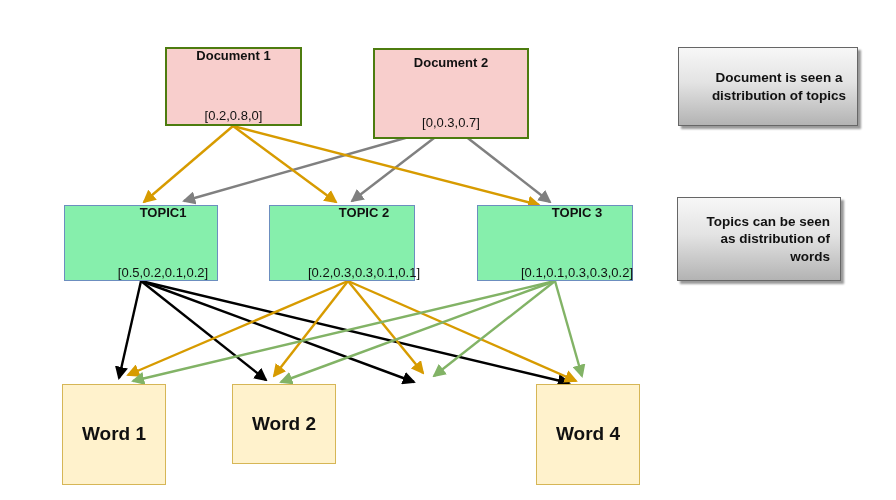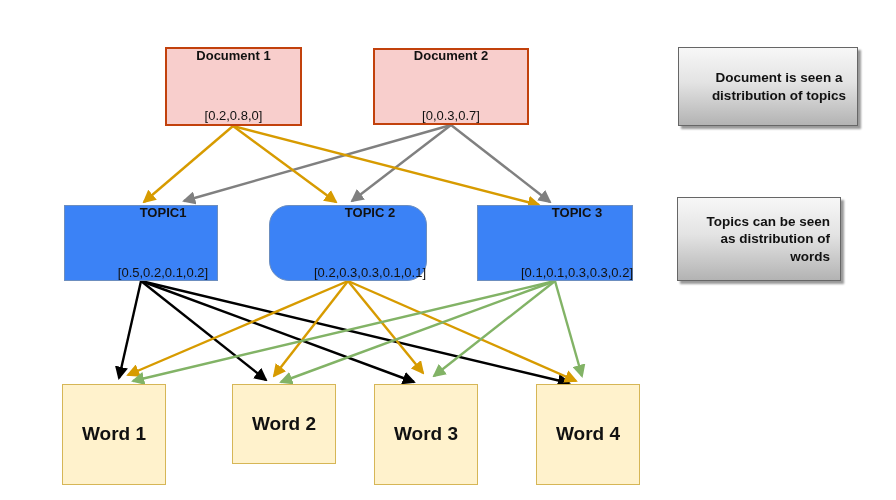--- a/index.html
+++ b/index.html
@@ -37,46 +37,46 @@
     line-height: 1.3;
   }
   .node .dist {
     font-weight: normal;
     font-size: 13px;
     line-height: 1.3;
     margin-top: 43px;
   }
   .doc-node {
     background: #f8cecc;
-    border: 2px solid #c2410c;
+    border: 2px solid #4d7c0f;
   }
   .topic-node {
-    background: #3b82f6;
+    background: #86efac;
     border: 1.5px solid #6c8ebf;
     padding-left: 44px;
   }
   .word-node {
     background: #fff2cc;
     border: 1.5px solid #d6b656;
   }
   .word-node .title { font-size: 19px; }
   .note-node {
     background: linear-gradient(180deg, #f7f7f7 0%, #e3e3e3 45%, #b3b3b3 100%);
     border: 1.5px solid #666666;
     box-shadow: 3px 3px 2px rgba(0,0,0,0.40);
     font-weight: bold;
     font-size: 13.5px;
     line-height: 1.3;
     padding: 6px 10px;
   }
   
   #doc1   { left: 165px; top: 47px;  width: 137px; height: 79px; }
-  #doc2   { left: 373px; top: 48px;  width: 156px; height: 77px; }
+  #doc2   { left: 373px; top: 48px;  width: 156px; height: 91px; }
   #topic1 { left: 64px;  top: 205px; width: 154px; height: 76px; }
-  #topic2 { left: 269px; top: 205px; width: 158px; height: 76px; border-radius: 20px; }
+  #topic2 { left: 269px; top: 205px; width: 146px; height: 76px; }
   #topic3 { left: 477px; top: 205px; width: 156px; height: 76px; }
   #word1  { left: 62px;  top: 384px; width: 104px; height: 101px; }
   #word2  { left: 232px; top: 384px; width: 104px; height: 80px; }
   #word3  { left: 374px; top: 384px; width: 104px; height: 101px; }
   #word4  { left: 528px; top: 384px; width: 104px; height: 101px; margin-left: 8px; }
   #note1  { left: 678px; top: 47px;  width: 180px; height: 79px;
             display:flex; align-items:center; justify-content:center; text-align:center;padding-left:32px; }
   #note2  { left: 677px; top: 197px; width: 164px; height: 84px;
             display:flex; align-items:center; justify-content:center; text-align:right; }
 </style>
@@ -146,23 +146,20 @@
   </div>
 
   <div class="node word-node" id="word1">
     <span class="title">Word 1</span>
   </div>
 
   <div class="node word-node" id="word2">
     <span class="title">Word 2</span>
   </div>
 
-  <div class="node word-node" id="word3">
-    <span class="title">Word 3</span>
-  </div>
 
   <div class="node word-node" id="word4">
     <span class="title">Word 4</span>
   </div>
 
   <div class="node note-node" id="note1">
     <span>Document is seen a distribution of topics</span>
   </div>
 
   <div class="node note-node" id="note2">

